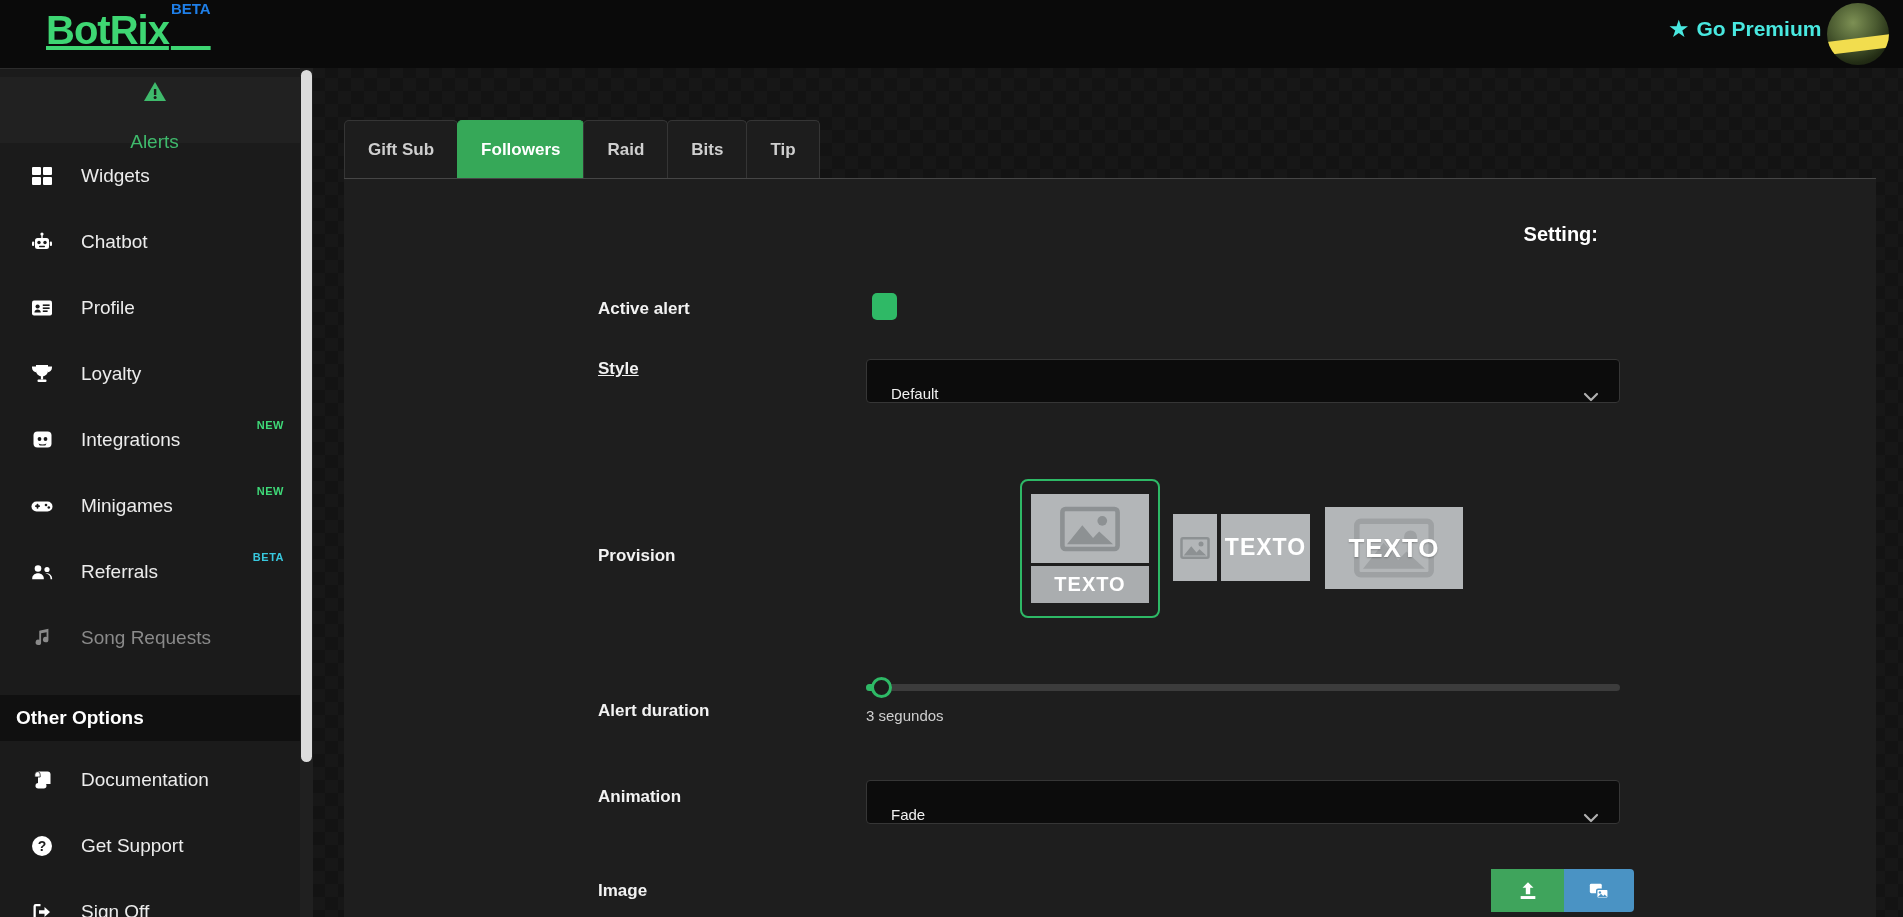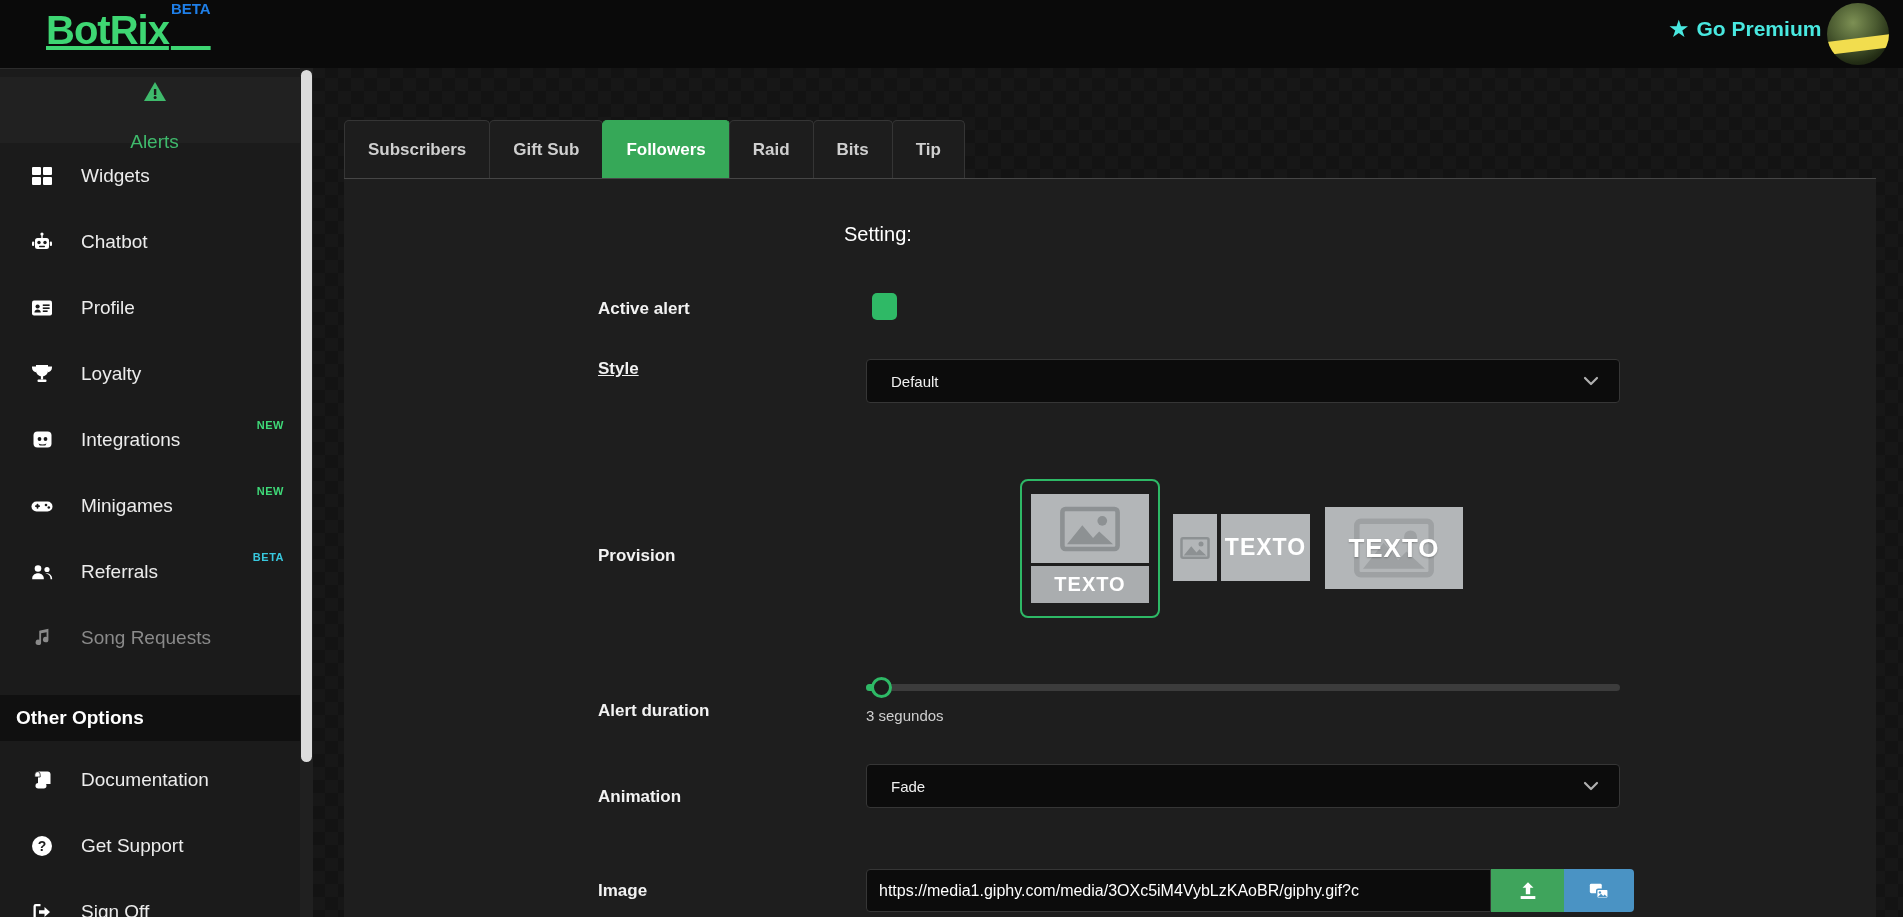--- a/index.html
+++ b/index.html
@@ -46,27 +46,27 @@
   
   .tabs { position:absolute; left:344px; top:120px; display:flex; z-index:5; }
   .tab { height:58px; padding:0 23px; display:flex; align-items:center; justify-content:center;
     background:#1d1d1d; border:1px solid #353535; border-bottom:none; border-radius:5px 5px 0 0;
     margin-right:-1px; color:#cfcfcf; font-size:17px; font-weight:700; cursor:pointer; }
   .tab.active { background:#36a858; color:#fff; border-color:#36a858; }
 
   
   .panel { position:absolute; left:344px; top:178px; width:1532px; height:739px; background:#1e1e1e; border-top:1px solid #464646; }
   .panel .abs { position:absolute; }
-  .heading { left:500px; top:44px; width:754px; text-align:left; font-size:20px; font-weight:400; color:#fff; }
+  .heading { left:500px; top:44px; width:754px; text-align:right; font-size:20px; font-weight:700; color:#fff; }
   .flabel { left:254px; font-size:17px; font-weight:800; color:#f2f2f2; }
 
   .checkbox { left:528px; top:114px; width:25px; height:27px; background:#2fb966; border-radius:5px; cursor:pointer; }
 
   .selectbox { left:522px; width:754px; height:44px; background:#0c0c0c; border:1px solid #363636; border-radius:4px;
-    display:flex; align-items:center; justify-content:space-between; padding:0 20px 0 24px; font-size:15px; color:#f0f0f0; cursor:pointer; }
+    display:flex; align-items:flex-end; justify-content:space-between; padding:0 20px 0 24px; font-size:15px; color:#f0f0f0; cursor:pointer; }
 
   
   .prov1 { left:676px; top:300px; width:140px; height:139px; border:2px solid #2eb966; border-radius:8px;
     padding:13px 9px 13px 9px; display:flex; flex-direction:column; gap:3px; cursor:pointer; }
   .prov1 .imgbox { flex:1; background:#b3b6b8; display:flex; align-items:center; justify-content:center; }
   .texto { background:#aaadaf; color:#fff; font-weight:800; display:flex; align-items:center; justify-content:center; letter-spacing:1px; }
   .prov1 .texto { height:37px; font-size:20px; }
   .prov2 { left:829px; top:335px; display:flex; gap:4px; cursor:pointer; }
   .prov2 .imgbox { width:44px; height:67px; background:#b3b6b8; display:flex; align-items:center; justify-content:center; }
   .prov2 .texto { width:89px; height:67px; background:#b3b6b8; font-size:23px; }
@@ -251,21 +251,20 @@
       <span>Sign Off</span>
     </div>
   </div>
 </aside>
 
 <div class="vscroll">
     <div class="thumb"></div>
   </div>
 
 <div class="tabs">
-  <div class="tab">Subscribers</div>
   <div class="tab">Gift Sub</div>
   <div class="tab active">Followers</div>
   <div class="tab">Raid</div>
   <div class="tab">Bits</div>
   <div class="tab">Tip</div>
 </div>
 
 <section class="panel">
 
   <div class="abs heading">Setting:</div>
@@ -318,31 +317,30 @@
     <div class="ovl">TEXTO</div>
   </div>
 
   <div class="abs flabel" style="top:522px;">Alert duration</div>
   <div class="abs slider-track"></div>
   <div class="abs slider-fill"></div>
   <div class="abs slider-thumb"></div>
   <div class="abs duration-value">3 segundos</div>
 
   <div class="abs flabel" style="top:608px;text-align:center;">Animation</div>
-  <div class="abs selectbox" style="top:585px;gap:40px;">
+  <div class="abs selectbox" style="top:601px;gap:40px;">
     <span>Fade</span>
     <span>
         <svg width="16" height="10" viewBox="0 0 16 10">
           <path d="M2 2l6 6 6-6" stroke="#b0b0b0" stroke-width="2.2" fill="none" stroke-linecap="round" stroke-linejoin="round"></path>
         </svg>
       </span>
   </div>
 
   <div class="abs flabel" style="top:702px;">Image</div>
-  <input class="abs image-input" type="text" value="https://media1.giphy.com/media/3OXc5iM4VybLzKAoBR/giphy.gif?c" style="">
   <div class="abs btn btn-upload">
     <span>
       <svg width="22" height="22" viewBox="0 0 24 24" fill="#fff">
           <path d="M12 2.5l6 6h-3.6v7h-4.8v-7H6z"></path>
           <path d="M4 17.5h16v3.2H4z"></path>
         </svg>
     </span>
   </div>
   <div class="abs btn btn-media">
     <span>

